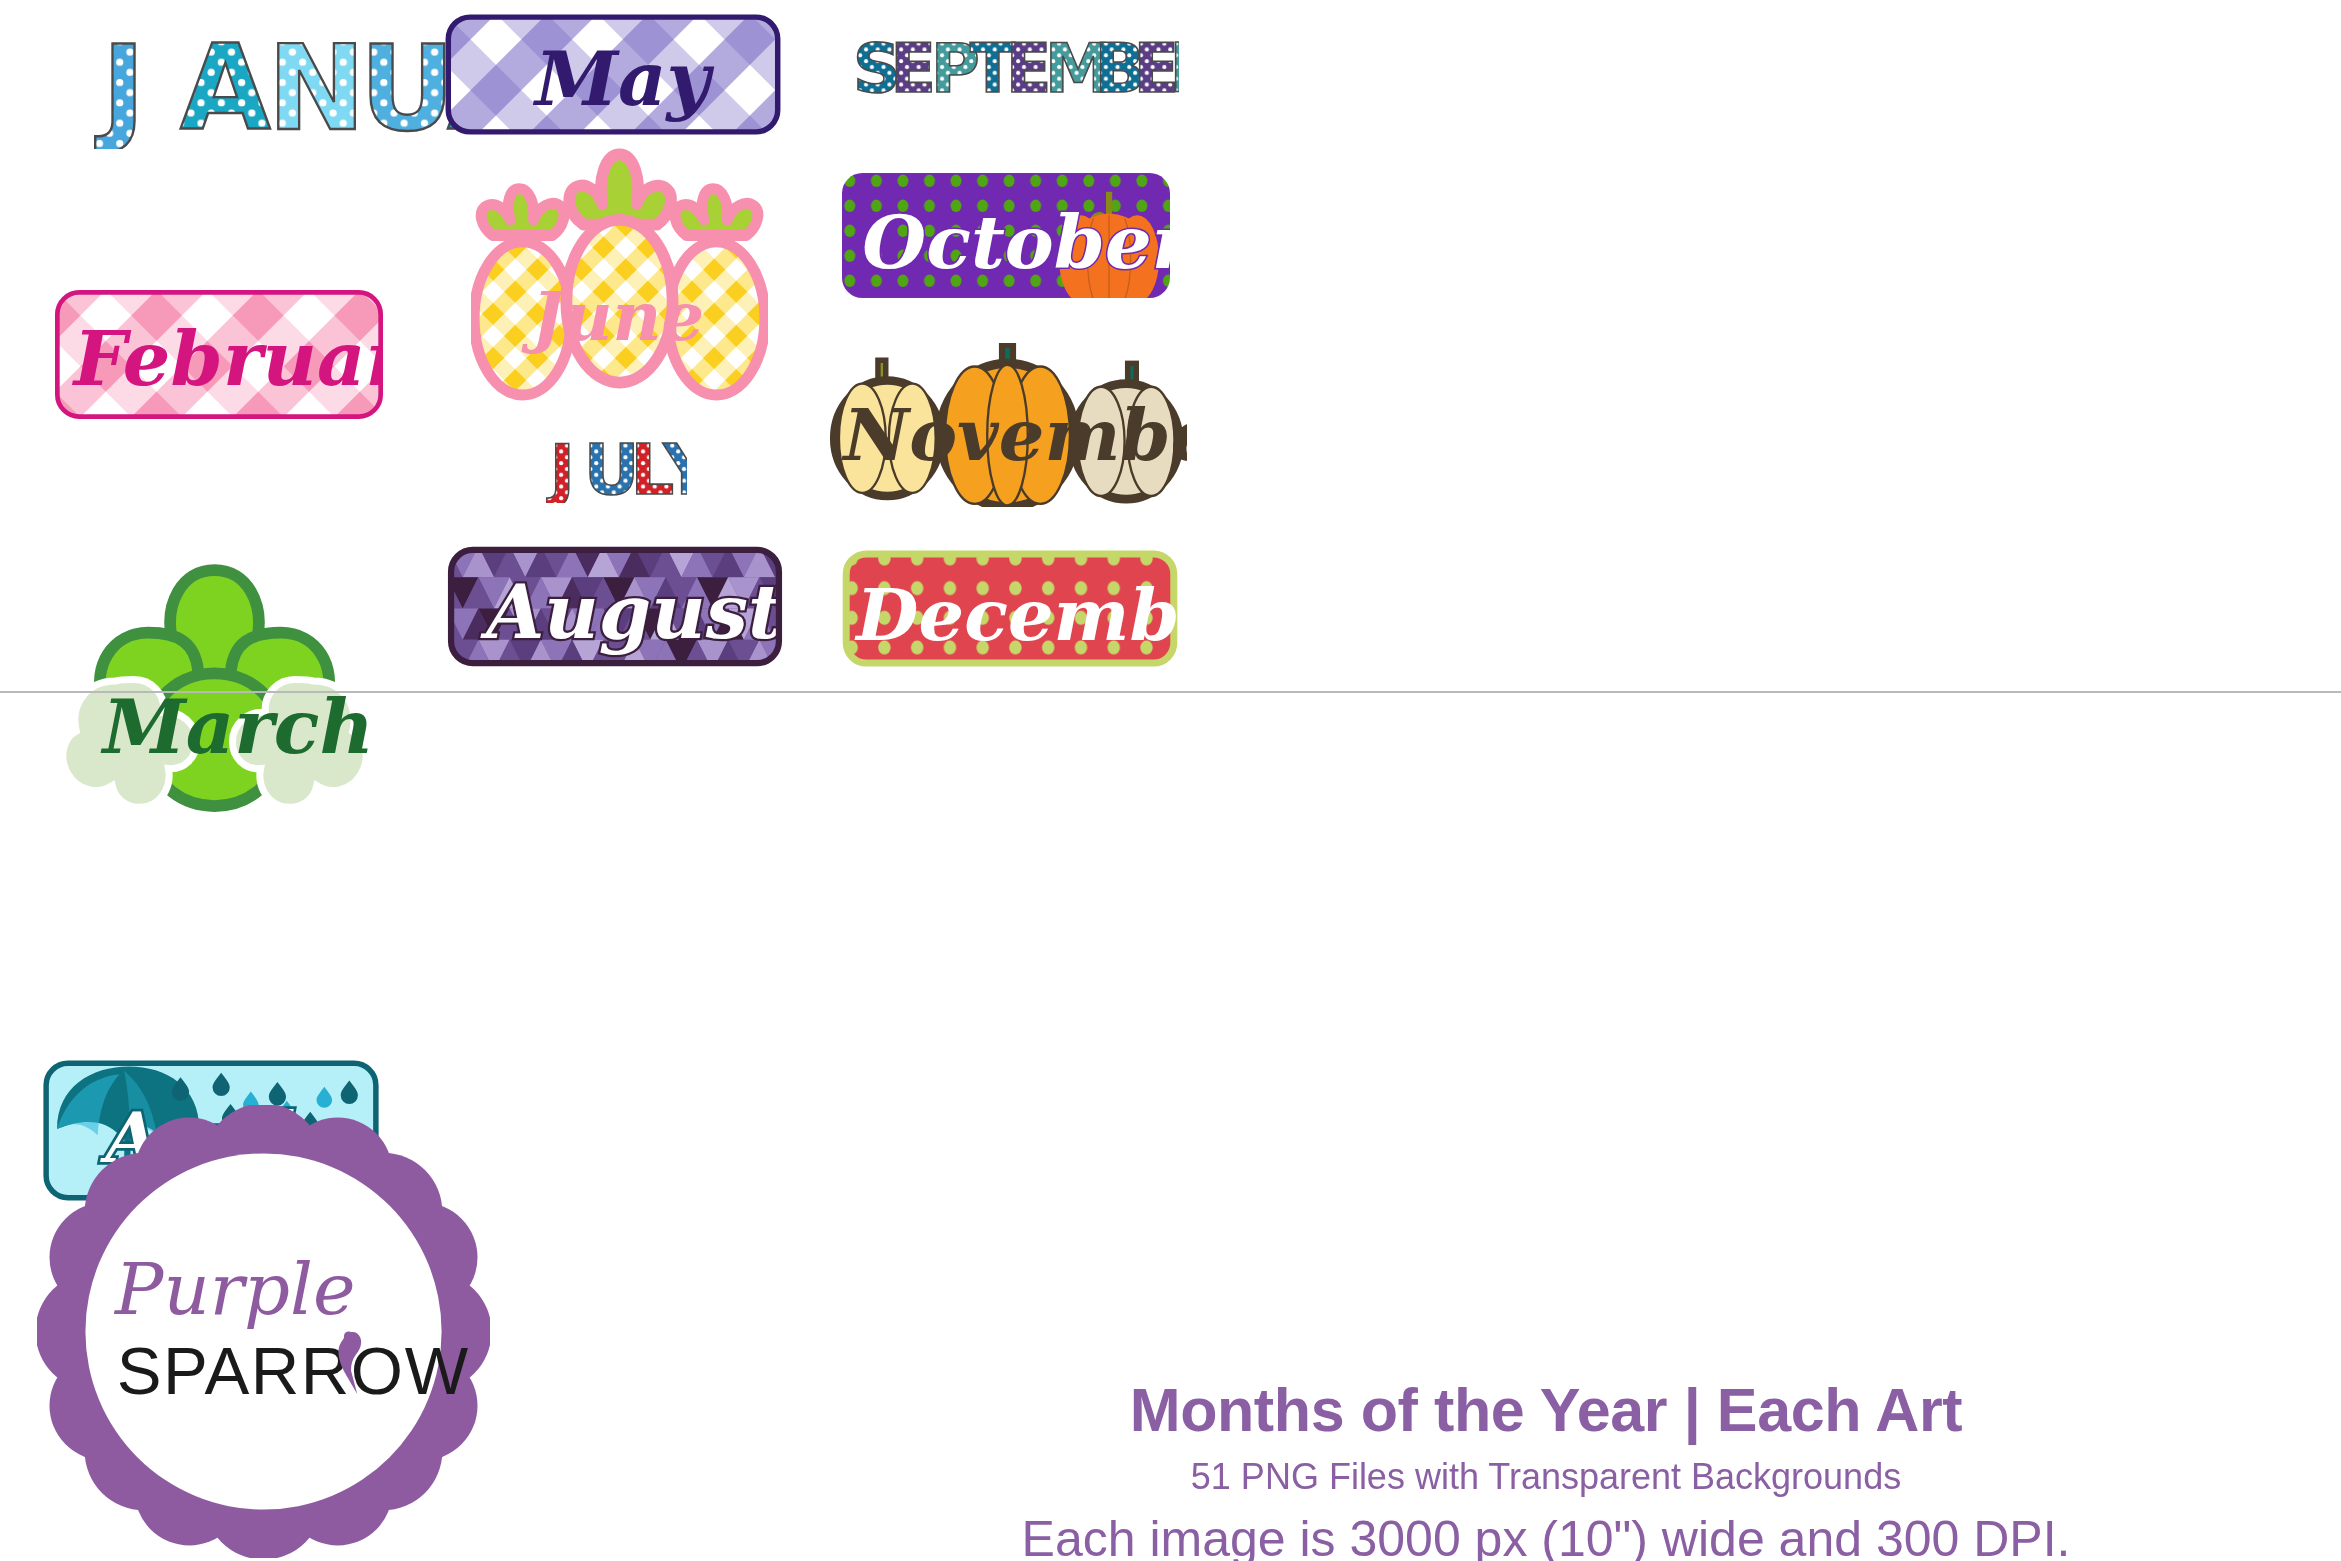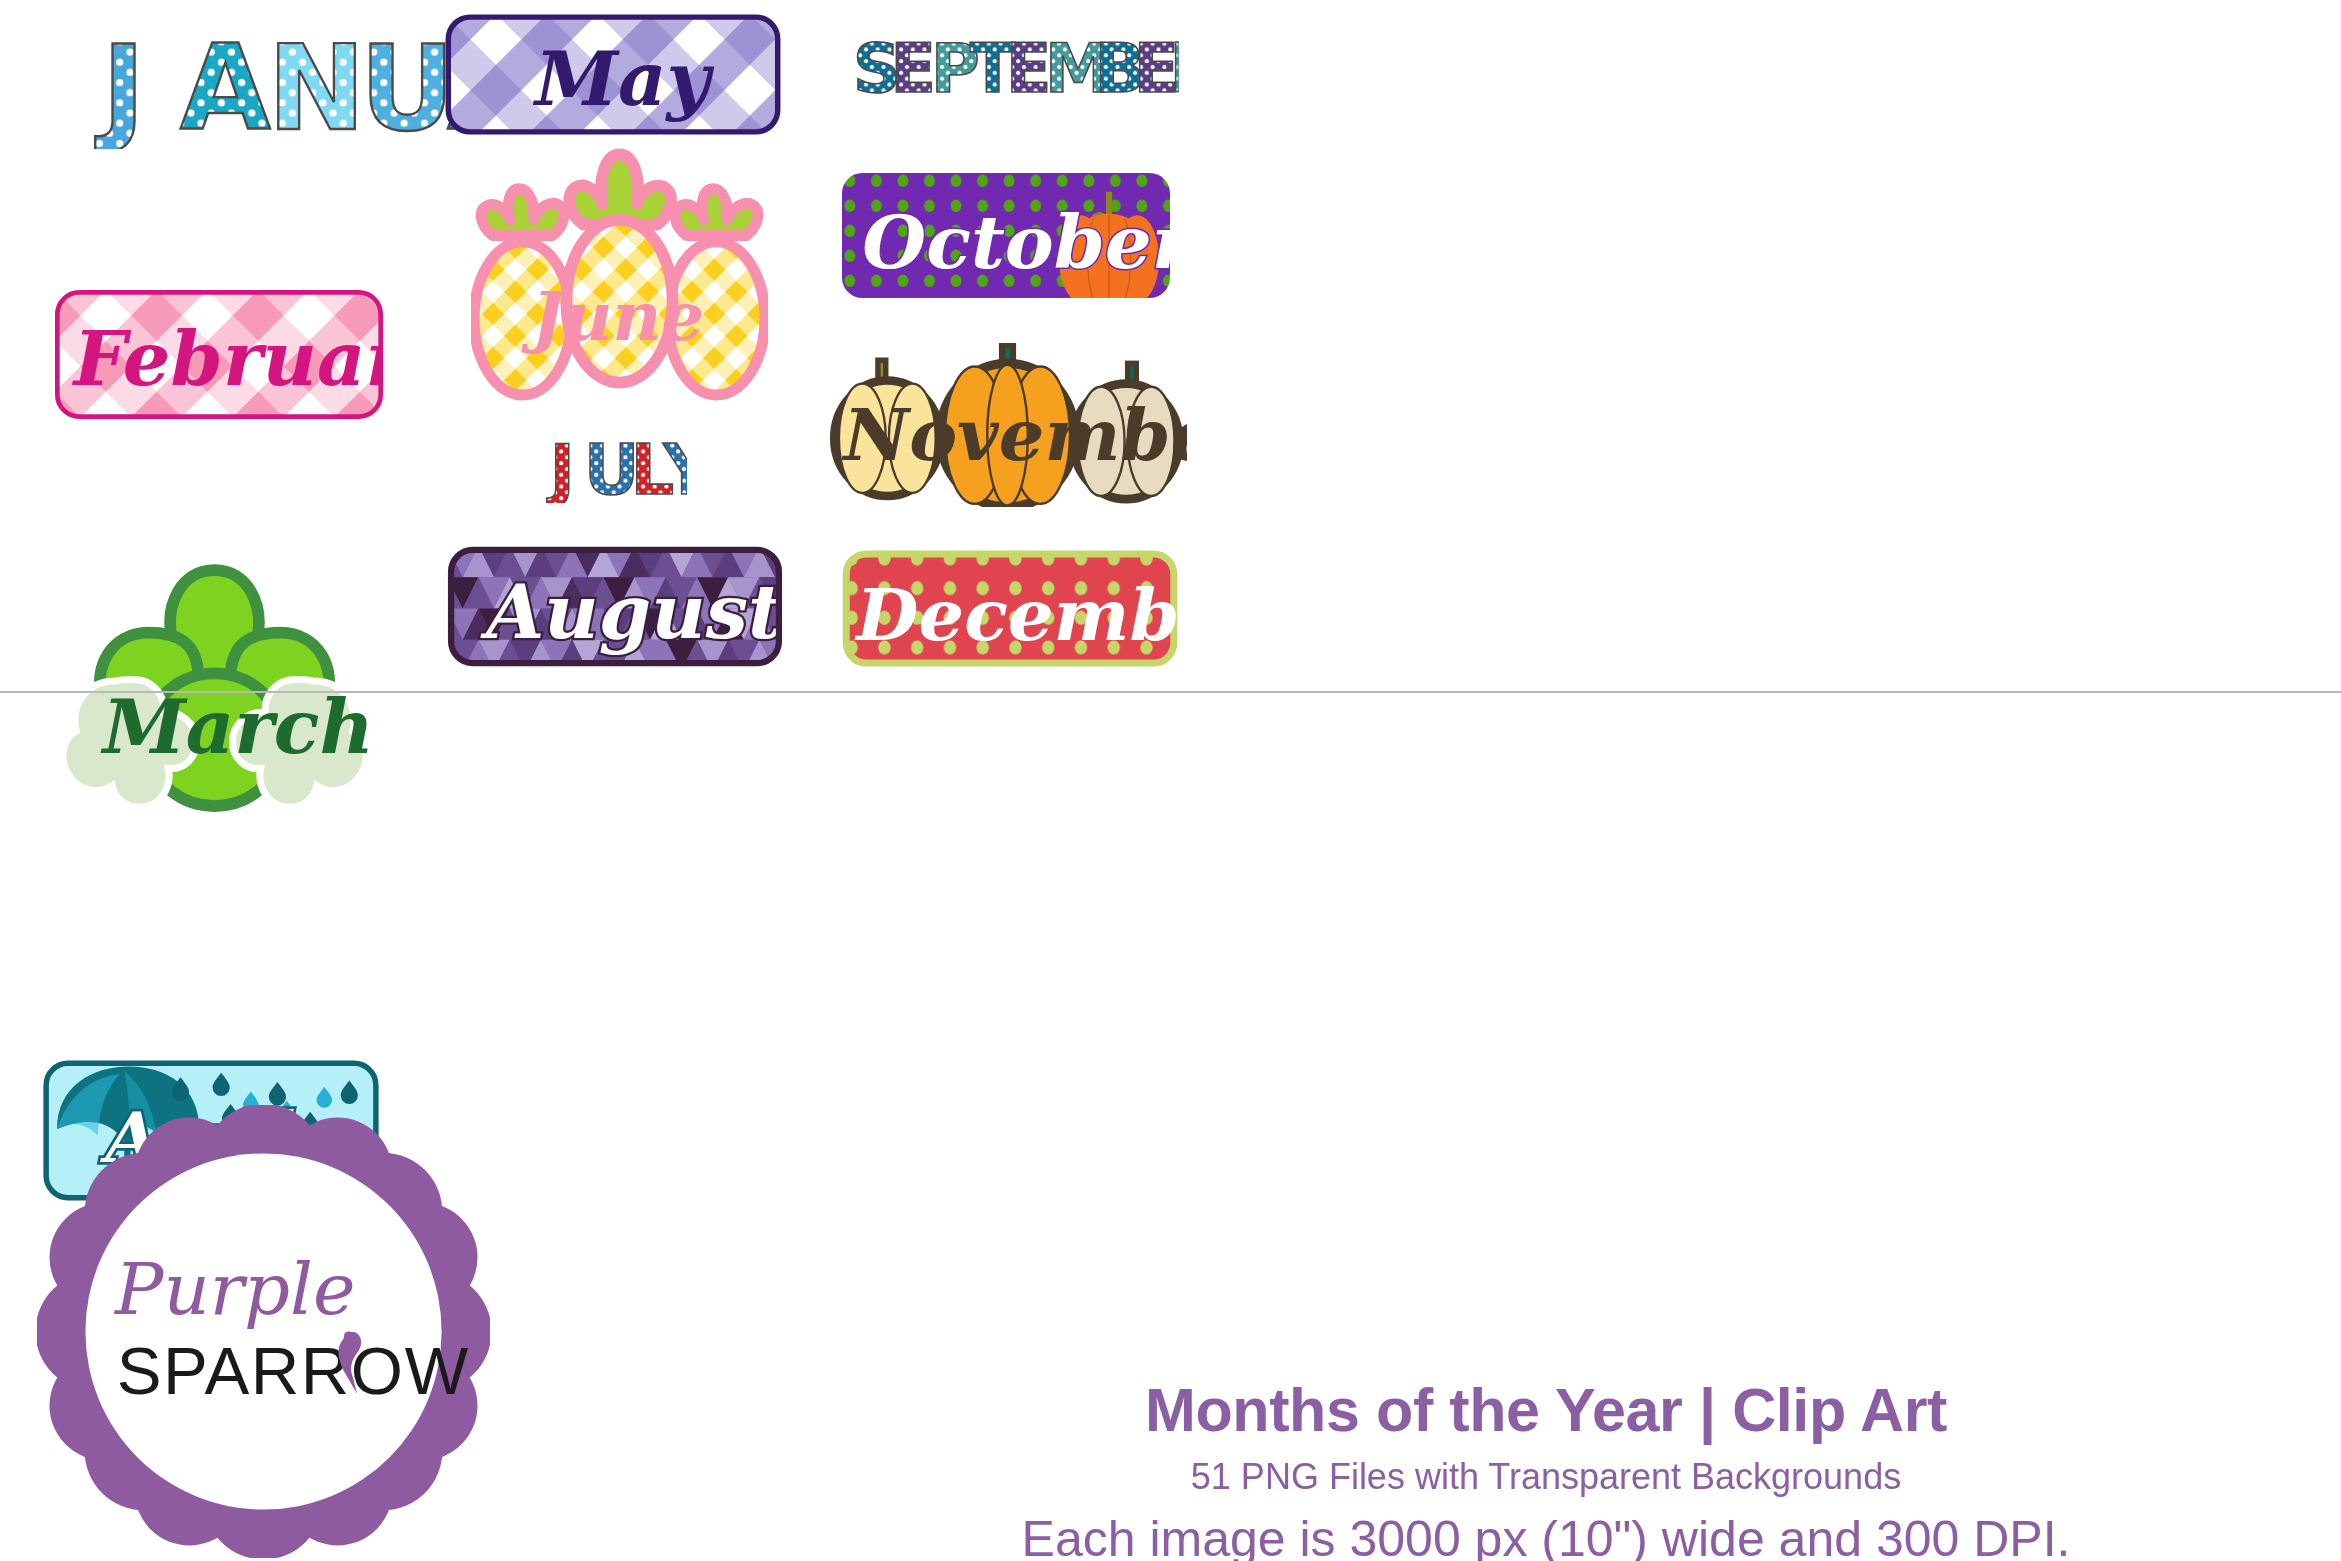--- a/index.html
+++ b/index.html
@@ -483,21 +483,21 @@
           <rect width="430" height="150" fill="url(#ddots)"></rect>
         </g>
       <rect x="5" y="5" width="420" height="140" rx="26" fill="none" stroke="#c6d769" stroke-width="9"></rect>
       <text x="18" y="116" font-family="DejaVu Serif, serif" font-style="italic" font-weight="bold" font-size="92" fill="#ffffff">December</text>
     </svg>
   </div>
 
   <div id="divider"></div>
 
   <div style="position:absolute;left:812px;top:1374px;width:1468px;text-align:center;">
-    <div class="ftitle" style="font-size:61px;line-height:72px;white-space:nowrap;">Months of the Year  |  Clip Art</div>
+    <div class="ftitle" style="font-size:61px;line-height:72px;white-space:nowrap;">Months of the Year  |  Each Art</div>
     <div class="fsub" style="font-size:36px;line-height:62px;white-space:nowrap;">51 PNG Files with Transparent Backgrounds</div>
     <div class="fsub" style="font-size:50px;line-height:62px;white-space:nowrap;">Each image is 3000 px (10") wide and 300 DPI.</div>
   </div>
 
   <div id="logo">
     <svg viewBox="0 0 580 580" width="453" height="453">
       <g fill="#8e5ba0">
         <circle cx="290" cy="74" r="76"></circle>
           <circle cx="290" cy="506" r="76"></circle>
         <circle cx="74" cy="290" r="76"></circle>

